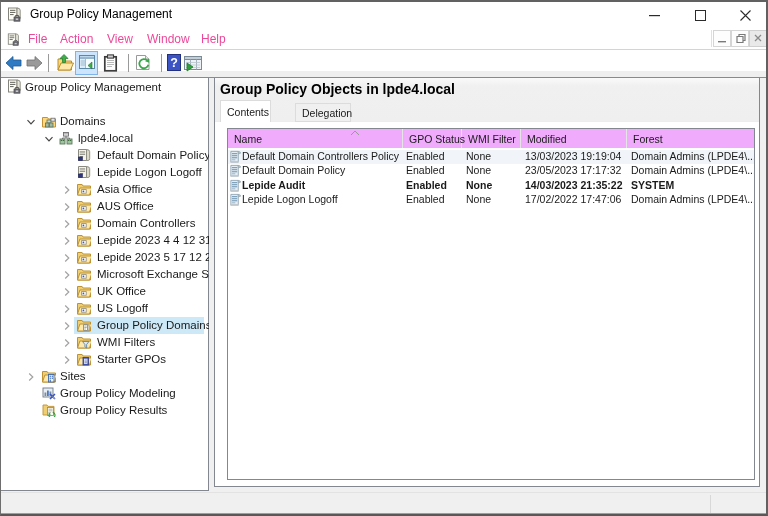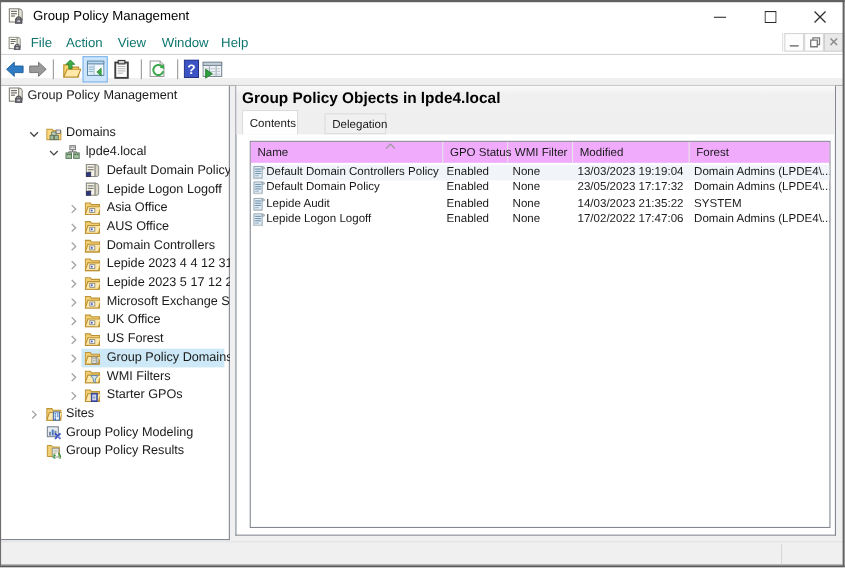--- a/index.html
+++ b/index.html
@@ -8,21 +8,21 @@
 .abs { position:absolute; }
 #winborder { position:absolute; left:0; top:0; width:768px; height:516px;
   border-top:2px solid #616161; border-left:1px solid #6e6e6e;
   border-right:2px solid #616161; border-bottom:2px solid #585858;
   z-index:50; pointer-events:none; }
 
 #titlebar { position:absolute; left:1px; top:2px; width:765px; height:27px; background:#fff; }
 #titletext { position:absolute; left:29px; top:5px; font-size:12px; color:#000; }
 
 #menubar { position:absolute; left:1px; top:29px; width:765px; height:21px; background:#fff; border-bottom:1px solid #d4d4d4; }
-.menuitem { position:absolute; top:3px; font-size:12px; color:#0f766e; }
+.menuitem { position:absolute; top:3px; font-size:12px; color:#ec4899; }
 
 #toolbar { position:absolute; left:1px; top:50px; width:765px; height:28px; background:#ffffff; border-bottom:1px solid #8a8a8a; }
 .tsep { position:absolute; top:4px; width:1px; height:18px; background:#9a9a9a; }
 
 #main { position:absolute; left:1px; top:78px; width:765px; height:414px; background:#f0f0f0; }
 #tree { position:absolute; left:0; top:0; width:208px; height:413px; background:#fff; border-right:1px solid #828790; border-bottom:1px solid #828790; }
 .trow { position:absolute; left:0; height:17px; width:208px; font-size:11.5px; color:#1a1a1a; white-space:nowrap; overflow:hidden; }
 .trow .lbl { position:absolute; top:2px; }
 #treesel { position:absolute; left:73px; top:239px; width:130px; height:17px; background:#cde8f6; }
 
@@ -347,21 +347,21 @@
         </svg>
         <span class="lbl" style="left:96px">UK Office</span>
       </div>
 <div class="trow" style="top:222px">
         <svg class="abs" style="left:61px;top:4px" width="10" height="10" viewBox="0 0 10 10">
           <path d="M3.2 1.5 L6.8 5 L3.2 8.5" fill="none" stroke="#a2a2a2" stroke-width="1.2"></path>
         </svg>
         <svg class="abs ticon" style="left:76px;top:1px" width="14" height="14">
           <use href="#i-ou"></use>
         </svg>
-        <span class="lbl" style="left:96px">US Forest</span>
+        <span class="lbl" style="left:96px">US Logoff</span>
       </div>
 <div class="trow" style="top:239px">
         <svg class="abs" style="left:61px;top:4px" width="10" height="10" viewBox="0 0 10 10">
           <path d="M3.2 1.5 L6.8 5 L3.2 8.5" fill="none" stroke="#a2a2a2" stroke-width="1.2"></path>
         </svg>
         <svg class="abs ticon" style="left:76px;top:1px" width="14" height="14">
           <use href="#i-gpofolder"></use>
         </svg>
         <span class="lbl" style="left:96px">Group Policy Domains</span>
       </div>
@@ -449,21 +449,21 @@
 <div class="lrow" style="top:35px;">
 <svg class="abs gpoicon" style="left:1px;top:0px" width="13" height="13">
             <use href="#i-gpolist"></use>
           </svg>
 <span class="lcell" style="left:14px">Default Domain Policy</span>
 <span class="lcell" style="left:178px">Enabled</span>
 <span class="lcell" style="left:238px">None</span>
 <span class="lcell" style="left:297px">23/05/2023 17:17:32</span>
 <span class="lcell" style="left:403px">Domain Admins (LPDE4\...</span>
 </div>
-<div class="lrow" style="top:50px;">
+<div class="lrow" style="top:50px;font-weight:bold;">
 <svg class="abs gpoicon" style="left:1px;top:0px" width="13" height="13">
             <use href="#i-gpolist"></use>
           </svg>
 <span class="lcell" style="left:14px">Lepide Audit</span>
 <span class="lcell" style="left:178px">Enabled</span>
 <span class="lcell" style="left:238px">None</span>
 <span class="lcell" style="left:297px">14/03/2023 21:35:22</span>
 <span class="lcell" style="left:403px">SYSTEM</span>
 </div>
 <div class="lrow" style="top:64px;">

